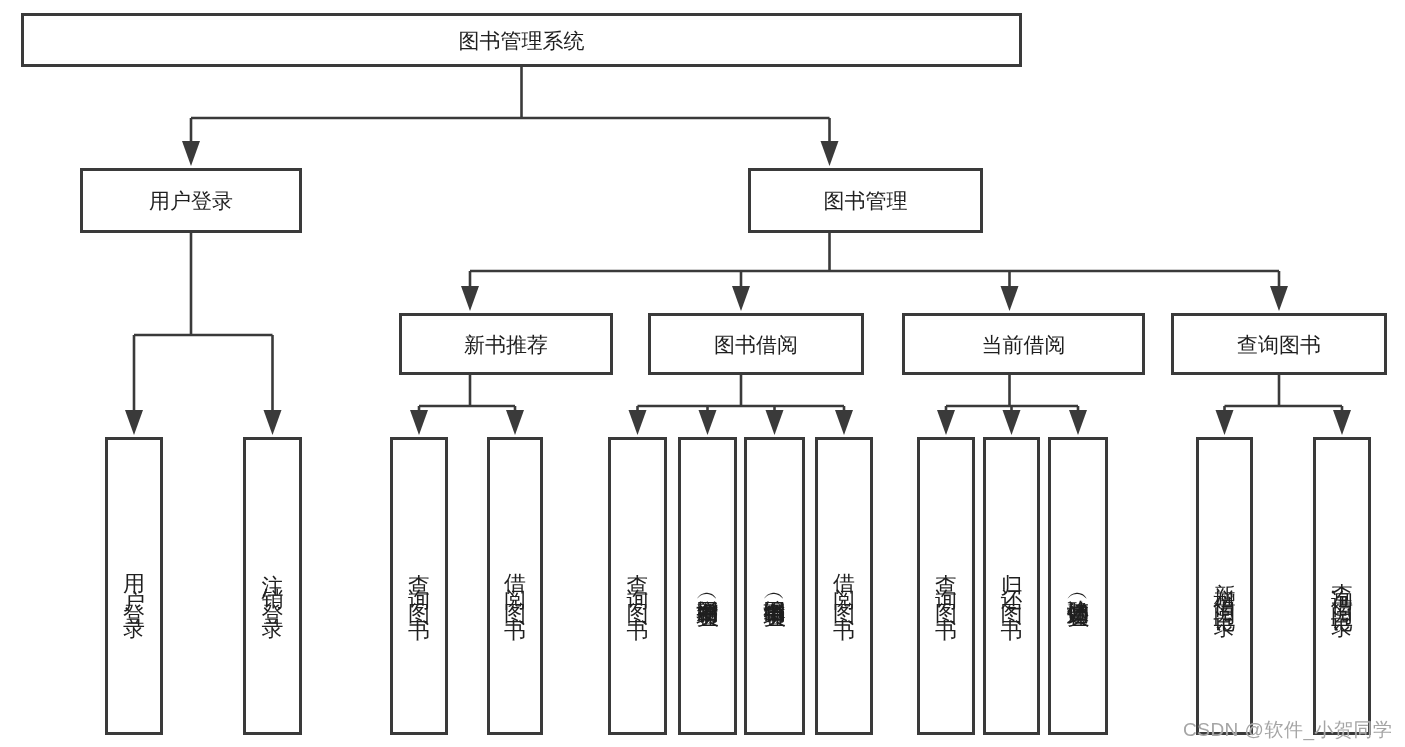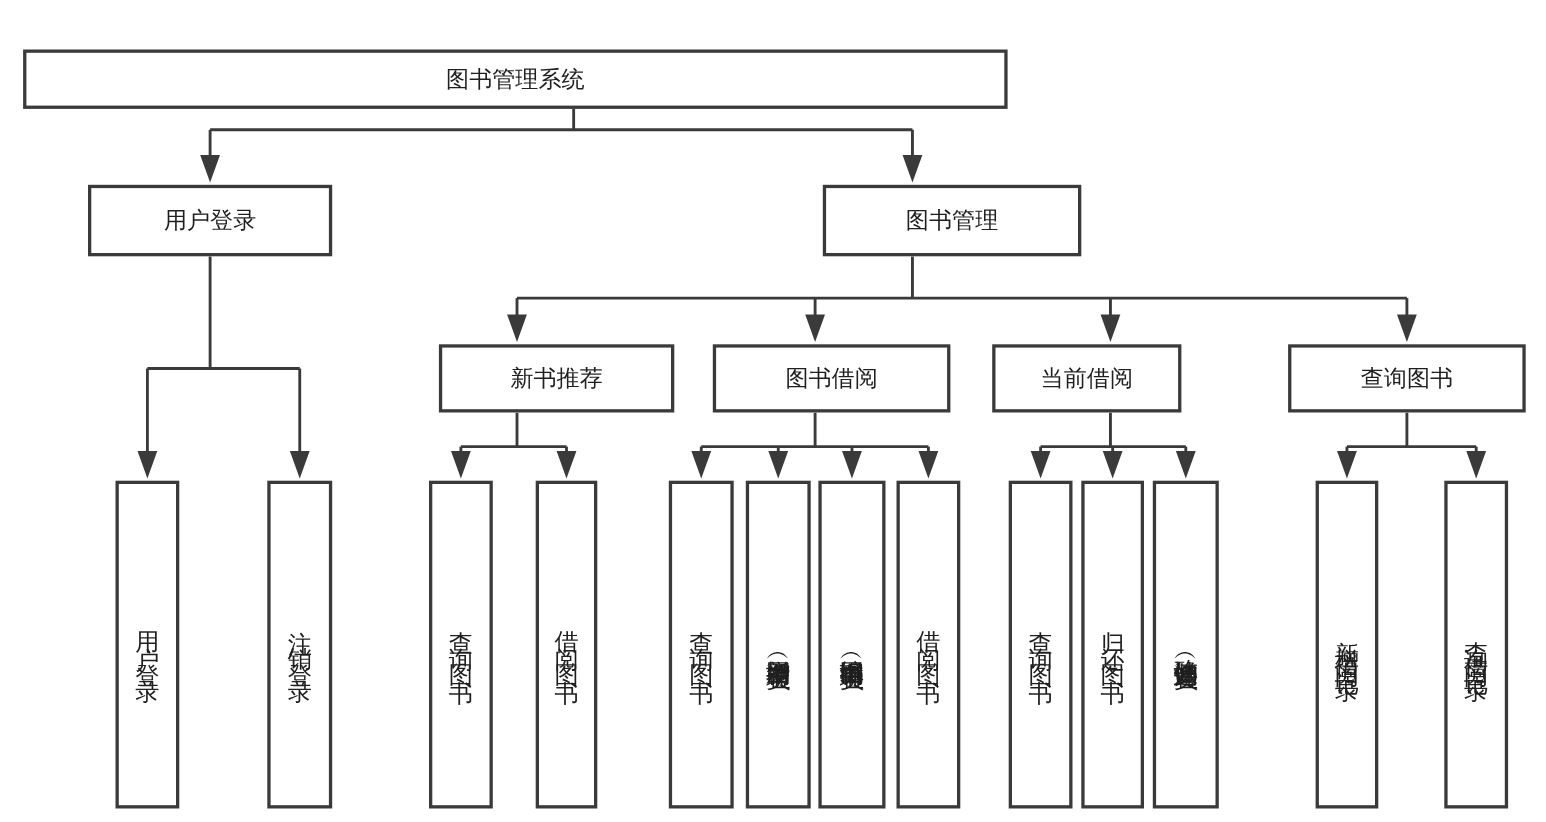--- a/index.html
+++ b/index.html
@@ -107,21 +107,21 @@
       <line x1="1279" y1="271" x2="1279" y2="293" stroke="#3a3a3a" stroke-width="2.6"></line>
       <polygon points="1270,286 1288,286 1279,311" fill="#3a3a3a"></polygon>
       <line x1="1279" y1="375" x2="1279" y2="406" stroke="#3a3a3a" stroke-width="2.6"></line>
       <line x1="1224.5" y1="406" x2="1342" y2="406" stroke="#3a3a3a" stroke-width="2.6"></line>
       <line x1="1224.5" y1="406" x2="1224.5" y2="417" stroke="#3a3a3a" stroke-width="2.6"></line>
       <polygon points="1215.5,410 1233.5,410 1224.5,435" fill="#3a3a3a"></polygon>
       <line x1="1342" y1="406" x2="1342" y2="417" stroke="#3a3a3a" stroke-width="2.6"></line>
       <polygon points="1333,410 1351,410 1342,435" fill="#3a3a3a"></polygon>
     </svg>
   <div id="nodes">
-      <div class="node" style="left: 21px; top: 13px; width: 895px; height: 54px; margin-top: 32px;">
+      <div class="node" style="left: 21px; top: 13px; width: 1001px; height: 54px;">
         <span class="lbl">图书管理系统</span>
       </div>
       <div class="node" style="left: 80px; top: 168px; width: 222px; height: 65px;">
         <span class="lbl">用户登录</span>
       </div>
       <div class="node v" style="left: 105px; top: 437px; width: 58px; height: 298px;">
         <span class="lbl" style="letter-spacing: 15px;">用户登录</span>
       </div>
       <div class="node v" style="left: 243px; top: 437px; width: 59px; height: 298px;">
         <span class="lbl" style="letter-spacing: 15px;">注销登录</span>
@@ -146,21 +146,21 @@
       </div>
       <div class="node v" style="left: 678px; top: 437px; width: 59px; height: 298px;">
         <span class="lbl" style="letter-spacing: 1px;">新增图书（管理员）</span>
       </div>
       <div class="node v" style="left: 744px; top: 437px; width: 61px; height: 298px;">
         <span class="lbl" style="letter-spacing: 1px;">编辑图书（管理员）</span>
       </div>
       <div class="node v" style="left: 815px; top: 437px; width: 58px; height: 298px;">
         <span class="lbl" style="letter-spacing: 15px;">借阅图书</span>
       </div>
-      <div class="node" style="left: 902px; top: 313px; width: 172px; height: 62px;">
+      <div class="node" style="left: 902px; top: 313px; width: 243px; height: 62px;">
         <span class="lbl">当前借阅</span>
       </div>
       <div class="node v" style="left: 917px; top: 437px; width: 58px; height: 298px;">
         <span class="lbl" style="letter-spacing: 15px;">查询图书</span>
       </div>
       <div class="node v" style="left: 983px; top: 437px; width: 57px; height: 298px;">
         <span class="lbl" style="letter-spacing: 15px;">归还图书</span>
       </div>
       <div class="node v" style="left: 1048px; top: 437px; width: 60px; height: 298px;">
         <span class="lbl" style="letter-spacing: 1px;">确认归还（管理员）</span>
@@ -168,13 +168,14 @@
       <div class="node" style="left: 1171px; top: 313px; width: 216px; height: 62px;">
         <span class="lbl">查询图书</span>
       </div>
       <div class="node v" style="left: 1196px; top: 437px; width: 57px; height: 298px;">
         <span class="lbl" style="letter-spacing: 7px;">新增借阅记录</span>
       </div>
       <div class="node v" style="left: 1313px; top: 437px; width: 58px; height: 298px;">
         <span class="lbl" style="letter-spacing: 7px;">查询借阅记录</span>
       </div>
     </div>
+  <div class="watermark">CSDN @软件_小贺同学</div>
 </div>
 
 </body></html>

